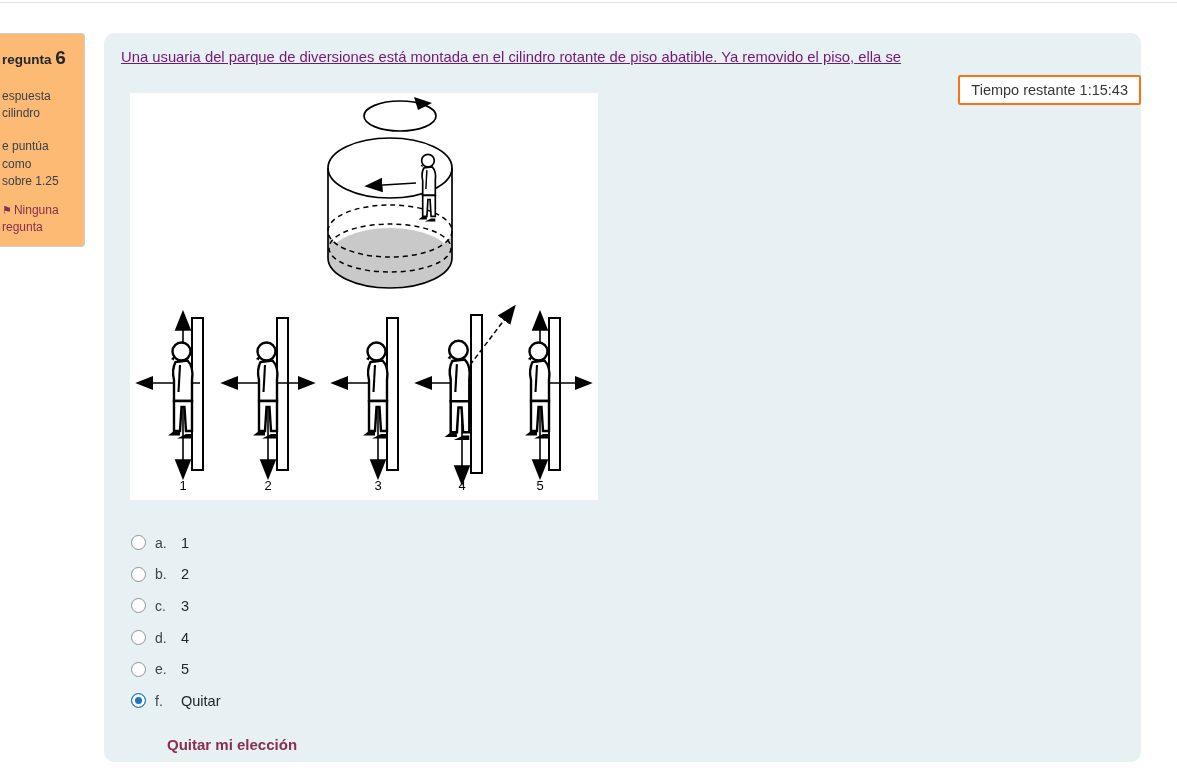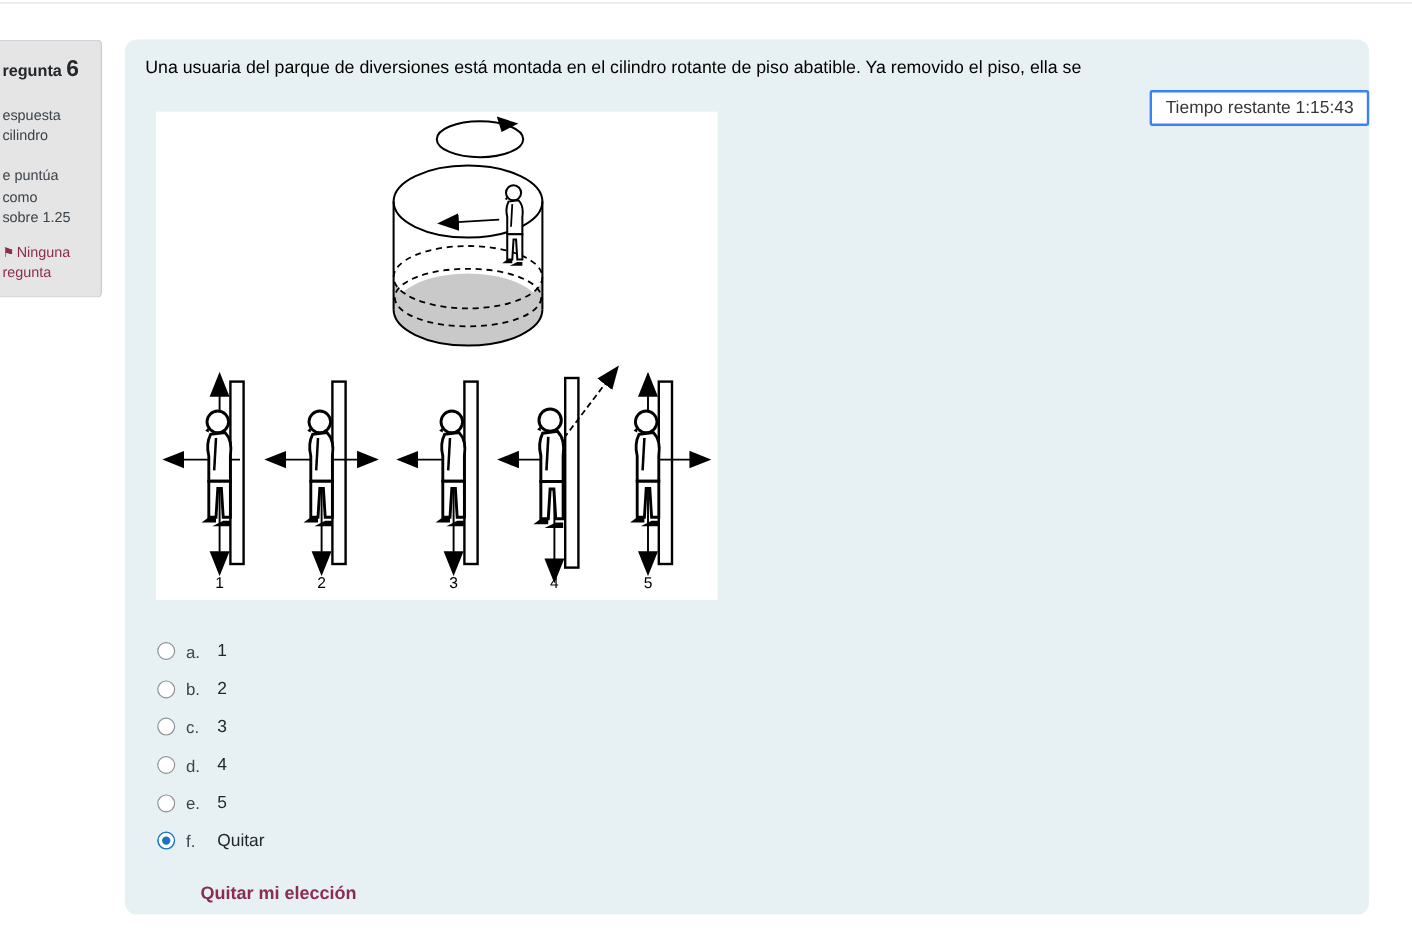--- a/index.html
+++ b/index.html
@@ -4,36 +4,36 @@
 <style>
   * { margin:0; padding:0; box-sizing:border-box; }
   html,body { width:1177px; height:779px; background:#fff; overflow:hidden;
               font-family:"Liberation Sans", sans-serif; }
   .page { position:relative; width:1177px; height:779px; }
 
   .top-rule { position:absolute; top:2px; left:0; width:100%; height:1px; background:#e2e2e2; }
 
   
   .qinfo { position:absolute; left:0; top:33px; width:85px; min-height:157px;
-           background:#e5e5e5; border:1px solid #c9cdd4; border-left:none;
+           background:#fdba74; border:1px solid #c9cdd4; border-left:none;
            border-radius:0 4px 4px 0; padding:10px 6px 10px 2px;
            font-size:12px; color:#3b4249; line-height:1.45; }
   .qinfo .qtitle { font-weight:bold; color:#23272b; font-size:13.5px; margin-bottom:9px; }
   .qinfo .qnum { font-size:19px; font-weight:bold; }
   .qinfo .qblock { margin-bottom:11px;margin-top:16px; }
   .qinfo .flag-link { color:#8b2d4e; cursor:pointer; }
   .qinfo .flag-glyph { font-size:11px; margin-right:2px; }
 
   
   .qblock-main { position:absolute; left:104px; top:33px; width:1037px; height:729px;
                  background:#e7f1f4; border-radius:10px; padding:14px 17px; }
-  .qtext { font-size:14.8px; color:#000000; line-height:1.42; max-width:830px; }
+  .qtext { font-size:14.8px; color:#701a75; line-height:1.42; max-width:830px;text-decoration:underline; }
 
   .timer { position:absolute; top:42px; right:0; background:#fff;
-           border:2px solid #3b82f6; border-radius:2px; padding:5px 11px;
+           border:2px solid #f97316; border-radius:2px; padding:5px 11px;
            font-size:14.5px; color:#363636; white-space:nowrap; }
 
   .figure { position:absolute; left:26px; top:60px; width:468px; height:407px; background:#fff; }
   .figure svg { display:block; width:468px; height:407px; }
 
   
   .options { position:absolute; left:27px; top:494px; }
   .opt-row { display:flex; align-items:center; height:31.6px; cursor:pointer; }
   .radio { width:15px; height:15px; border:1px solid #8d9298; border-radius:50%;
            background:#fff; flex:0 0 15px; }

